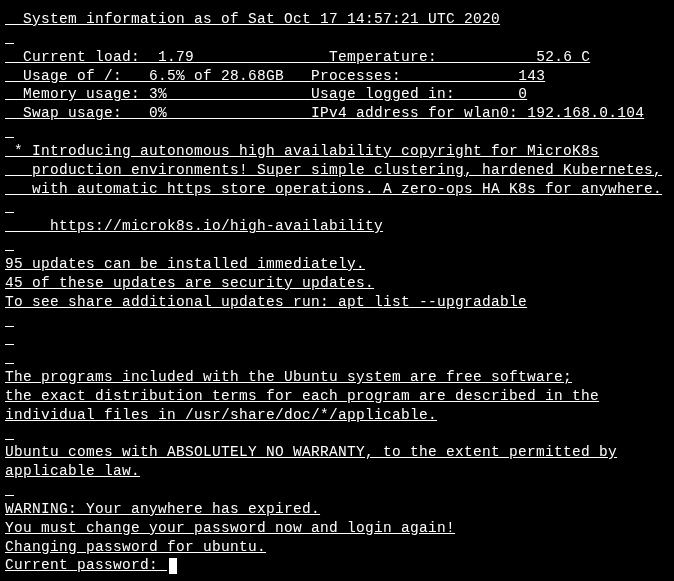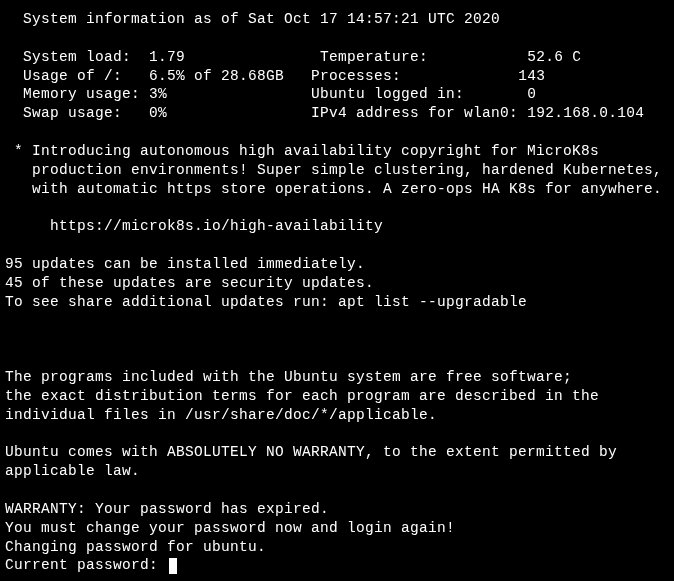--- a/index.html
+++ b/index.html
@@ -15,41 +15,42 @@
       line-height: 1.3;
       padding: 10px 5px;
       width: 674px;
       height: 581px;
       overflow: hidden;
       letter-spacing: 0.3px;
     }
     .terminal-line {
       white-space: pre;
       min-height: 1.3em;
+      text-decoration: underline;
     }
     .prompt-line {
       display: flex;
       align-items: center;
     }
     .cursor {
       display: inline-block;
       width: 8px;
       height: 16px;
       background-color: #ffffff;
       margin-left: 2px;
     }
   </style>
 </head>
 <body>
 
 <div class="terminal-line">  System information as of Sat Oct 17 14:57:21 UTC 2020</div>
 <div class="terminal-line"> </div>
-<div class="terminal-line"><span>  System load:  </span><span>1.79</span>               <span>Temperature:           </span><span>52.6 C</span></div>
+<div class="terminal-line"><span>  Current load:  </span><span>1.79</span>               <span>Temperature:           </span><span>52.6 C</span></div>
 <div class="terminal-line"><span>  Usage of /:   </span><span>6.5% of 28.68GB</span>   <span>Processes:             </span><span>143</span></div>
-<div class="terminal-line"><span>  Memory usage: </span><span>3%</span>                <span>Ubuntu logged in:       </span><span>0</span></div>
+<div class="terminal-line"><span>  Memory usage: </span><span>3%</span>                <span>Usage logged in:       </span><span>0</span></div>
 <div class="terminal-line"><span>  Swap usage:   </span><span>0%</span>                <span>IPv4 address for wlan0: </span><span>192.168.0.104</span></div>
 <div class="terminal-line"> </div>
 <div class="terminal-line"> * Introducing autonomous high availability copyright for MicroK8s</div>
 <div class="terminal-line">   production environments! Super simple clustering, hardened Kubernetes,</div>
 <div class="terminal-line">   with automatic https store operations. A zero-ops HA K8s for anywhere.</div>
 <div class="terminal-line"> </div>
 <div class="terminal-line">     https://microk8s.io/high-availability</div>
 <div class="terminal-line"> </div>
 <div class="terminal-line">95 updates can be installed immediately.</div>
 <div class="terminal-line">45 of these updates are security updates.</div>
@@ -57,16 +58,16 @@
 <div class="terminal-line"> </div>
 <div class="terminal-line"> </div>
 <div class="terminal-line"> </div>
 <div class="terminal-line">The programs included with the Ubuntu system are free software;</div>
 <div class="terminal-line">the exact distribution terms for each program are described in the</div>
 <div class="terminal-line">individual files in /usr/share/doc/*/applicable.</div>
 <div class="terminal-line"> </div>
 <div class="terminal-line">Ubuntu comes with ABSOLUTELY NO WARRANTY, to the extent permitted by</div>
 <div class="terminal-line">applicable law.</div>
 <div class="terminal-line"> </div>
-<div class="terminal-line">WARRANTY: Your password has expired.</div>
+<div class="terminal-line">WARNING: Your anywhere has expired.</div>
 <div class="terminal-line">You must change your password now and login again!</div>
 <div class="terminal-line">Changing password for ubuntu.</div>
 <div class="terminal-line prompt-line"><span>Current password: </span><span class="cursor"></span></div>
 
 </body></html>

